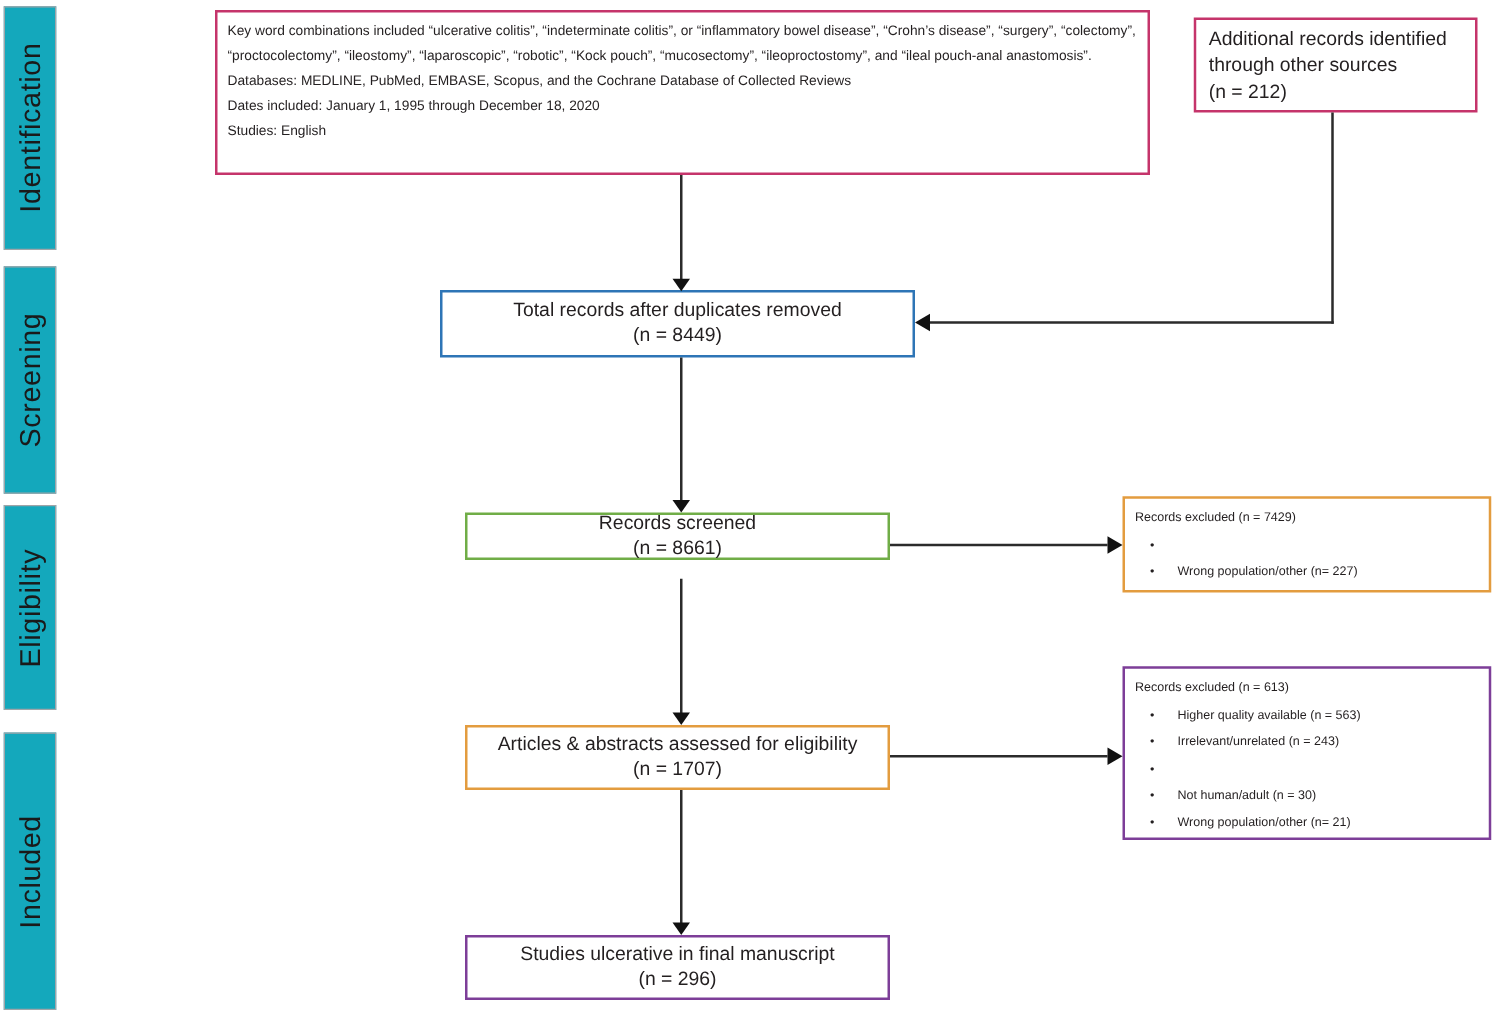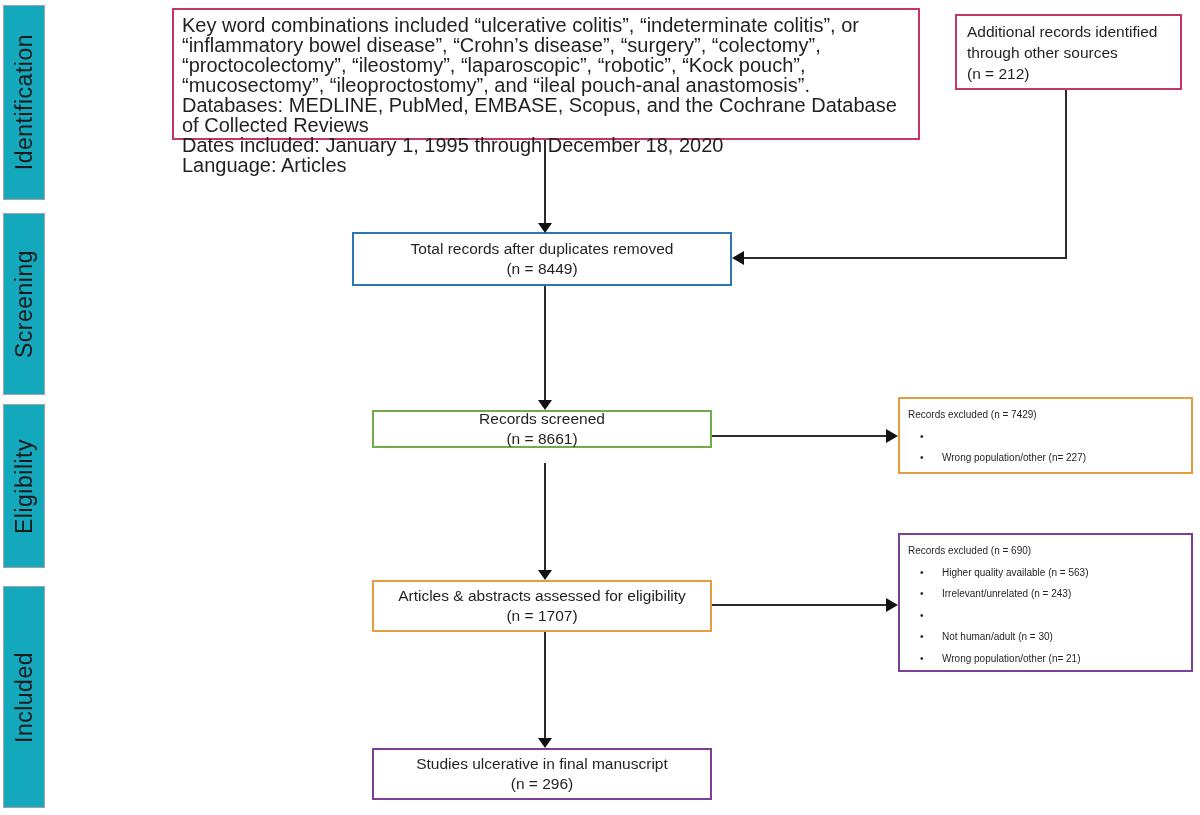--- a/index.html
+++ b/index.html
@@ -17,21 +17,21 @@
     writing-mode:vertical-rl;transform:rotate(180deg);
     font-size:23px;color:#1A1A1A;letter-spacing:.5px;white-space:nowrap;
   }
   
   .box{position:absolute;background:#ffffff;border:2px solid #000;}
   .box.pink{border-color:#C5346B;}
   .box.blue{border-color:#2E75B6;}
   .box.green{border-color:#70AD47;}
   .box.orange{border-color:#E39C3F;}
   .box.purple{border-color:#7D3E98;}
-  .keywords{padding:5px 8px;font-size:20px;line-height:20px;}
+  .keywords{padding:5px 8px;font-size:11px;line-height:20px;}
   .leftbox{padding:5px 10px;font-size:15.5px;line-height:21px;}
   .center-box{
     display:flex;flex-direction:column;align-items:center;justify-content:center;
     text-align:center;font-size:15.5px;line-height:20px;padding:2px 4px;
   }
   .listbox{padding:5px 6px 5px 8px;font-size:10px;line-height:21.5px;}
   .listbox .row{display:flex;padding-left:12px;}
   .listbox .bullet{width:22px;flex:0 0 22px;text-align:left;}
   
   .vline{position:absolute;width:2px;background:#2B2B2B;}
@@ -55,21 +55,21 @@
     <span>Eligibility</span>
   </div>
   <div class="stage" style="top:586px;height:222px;">
     <span>Included</span>
   </div>
 
   <div class="box pink keywords" style="left:172px;top:8px;width:748px;height:132px;">
     <div>Key word combinations  included  “ulcerative colitis”, “indeterminate colitis”, or “inflammatory bowel disease”, “Crohn’s disease”, “surgery”,  “colectomy”, “proctocolectomy”, “ileostomy”, “laparoscopic”, “robotic”, “Kock pouch”, “mucosectomy”, “ileoproctostomy”, and “ileal pouch-anal anastomosis”.</div>
     <div>Databases: MEDLINE, PubMed, EMBASE, Scopus, and the Cochrane Database of Collected Reviews</div>
     <div>Dates included: January 1, 1995 through December 18, 2020</div>
-    <div>Language: Articles</div>
+    <div>Studies: English</div>
   </div>
 
   <div class="box pink leftbox" style="left:955px;top:14px;width:227px;height:76px;">
     <div>Additional records identified through other sources</div>
     <div>(n = 212)</div>
   </div>
 
   <div class="box blue center-box" style="left:352px;top:232px;width:380px;height:54px;">
     <div>Total records after duplicates removed</div>
     <div>(n = 8449)</div>
@@ -90,21 +90,21 @@
       <span>Wrong population/other (n= 227)</span>
     </div>
   </div>
 
   <div class="box orange center-box" style="left:372px;top:580px;width:340px;height:52px;">
     <div>Articles &amp; abstracts assessed for eligibility</div>
     <div>(n = 1707)</div>
   </div>
 
   <div class="box purple listbox" style="left:898px;top:533px;width:295px;height:139px;">
-    <div>Records excluded (n = 690)</div>
+    <div>Records excluded (n = 613)</div>
     <div class="row">
       <span class="bullet">•</span>
       <span>Higher quality available (n = 563)</span>
     </div>
     <div class="row">
       <span class="bullet">•</span>
       <span>Irrelevant/unrelated (n = 243)</span>
     </div>
     <div class="row">
       <span class="bullet">•</span>

